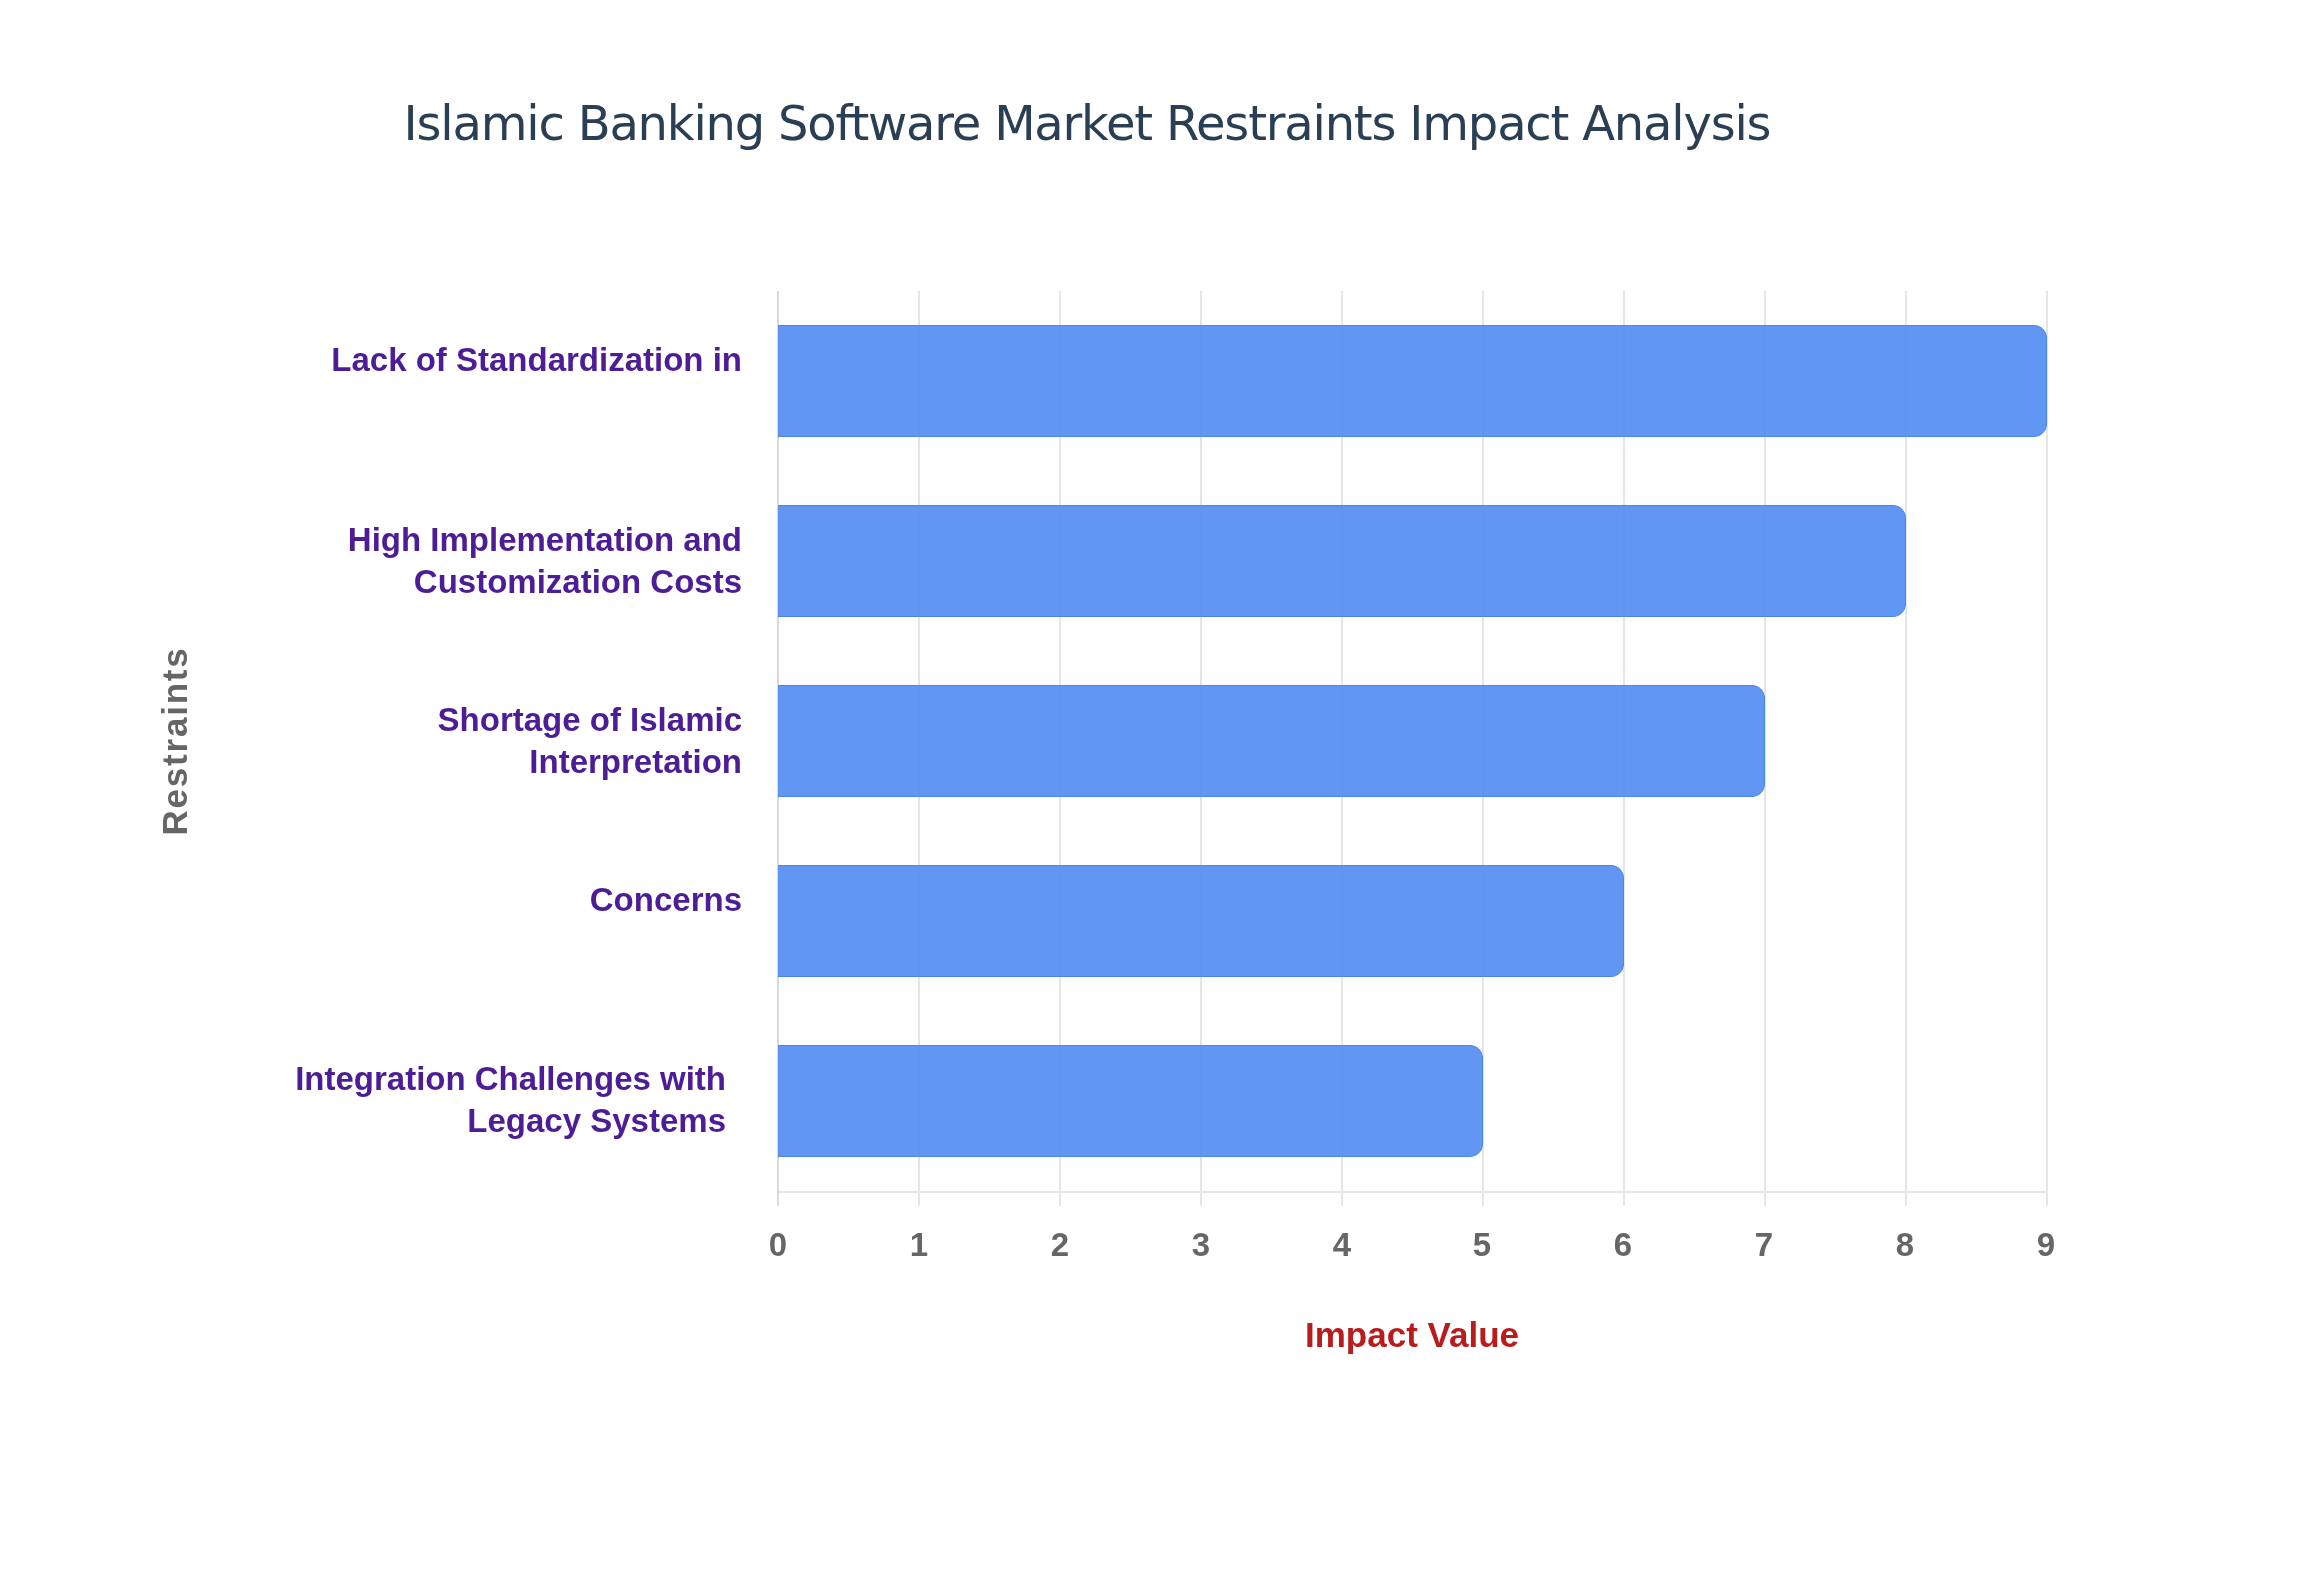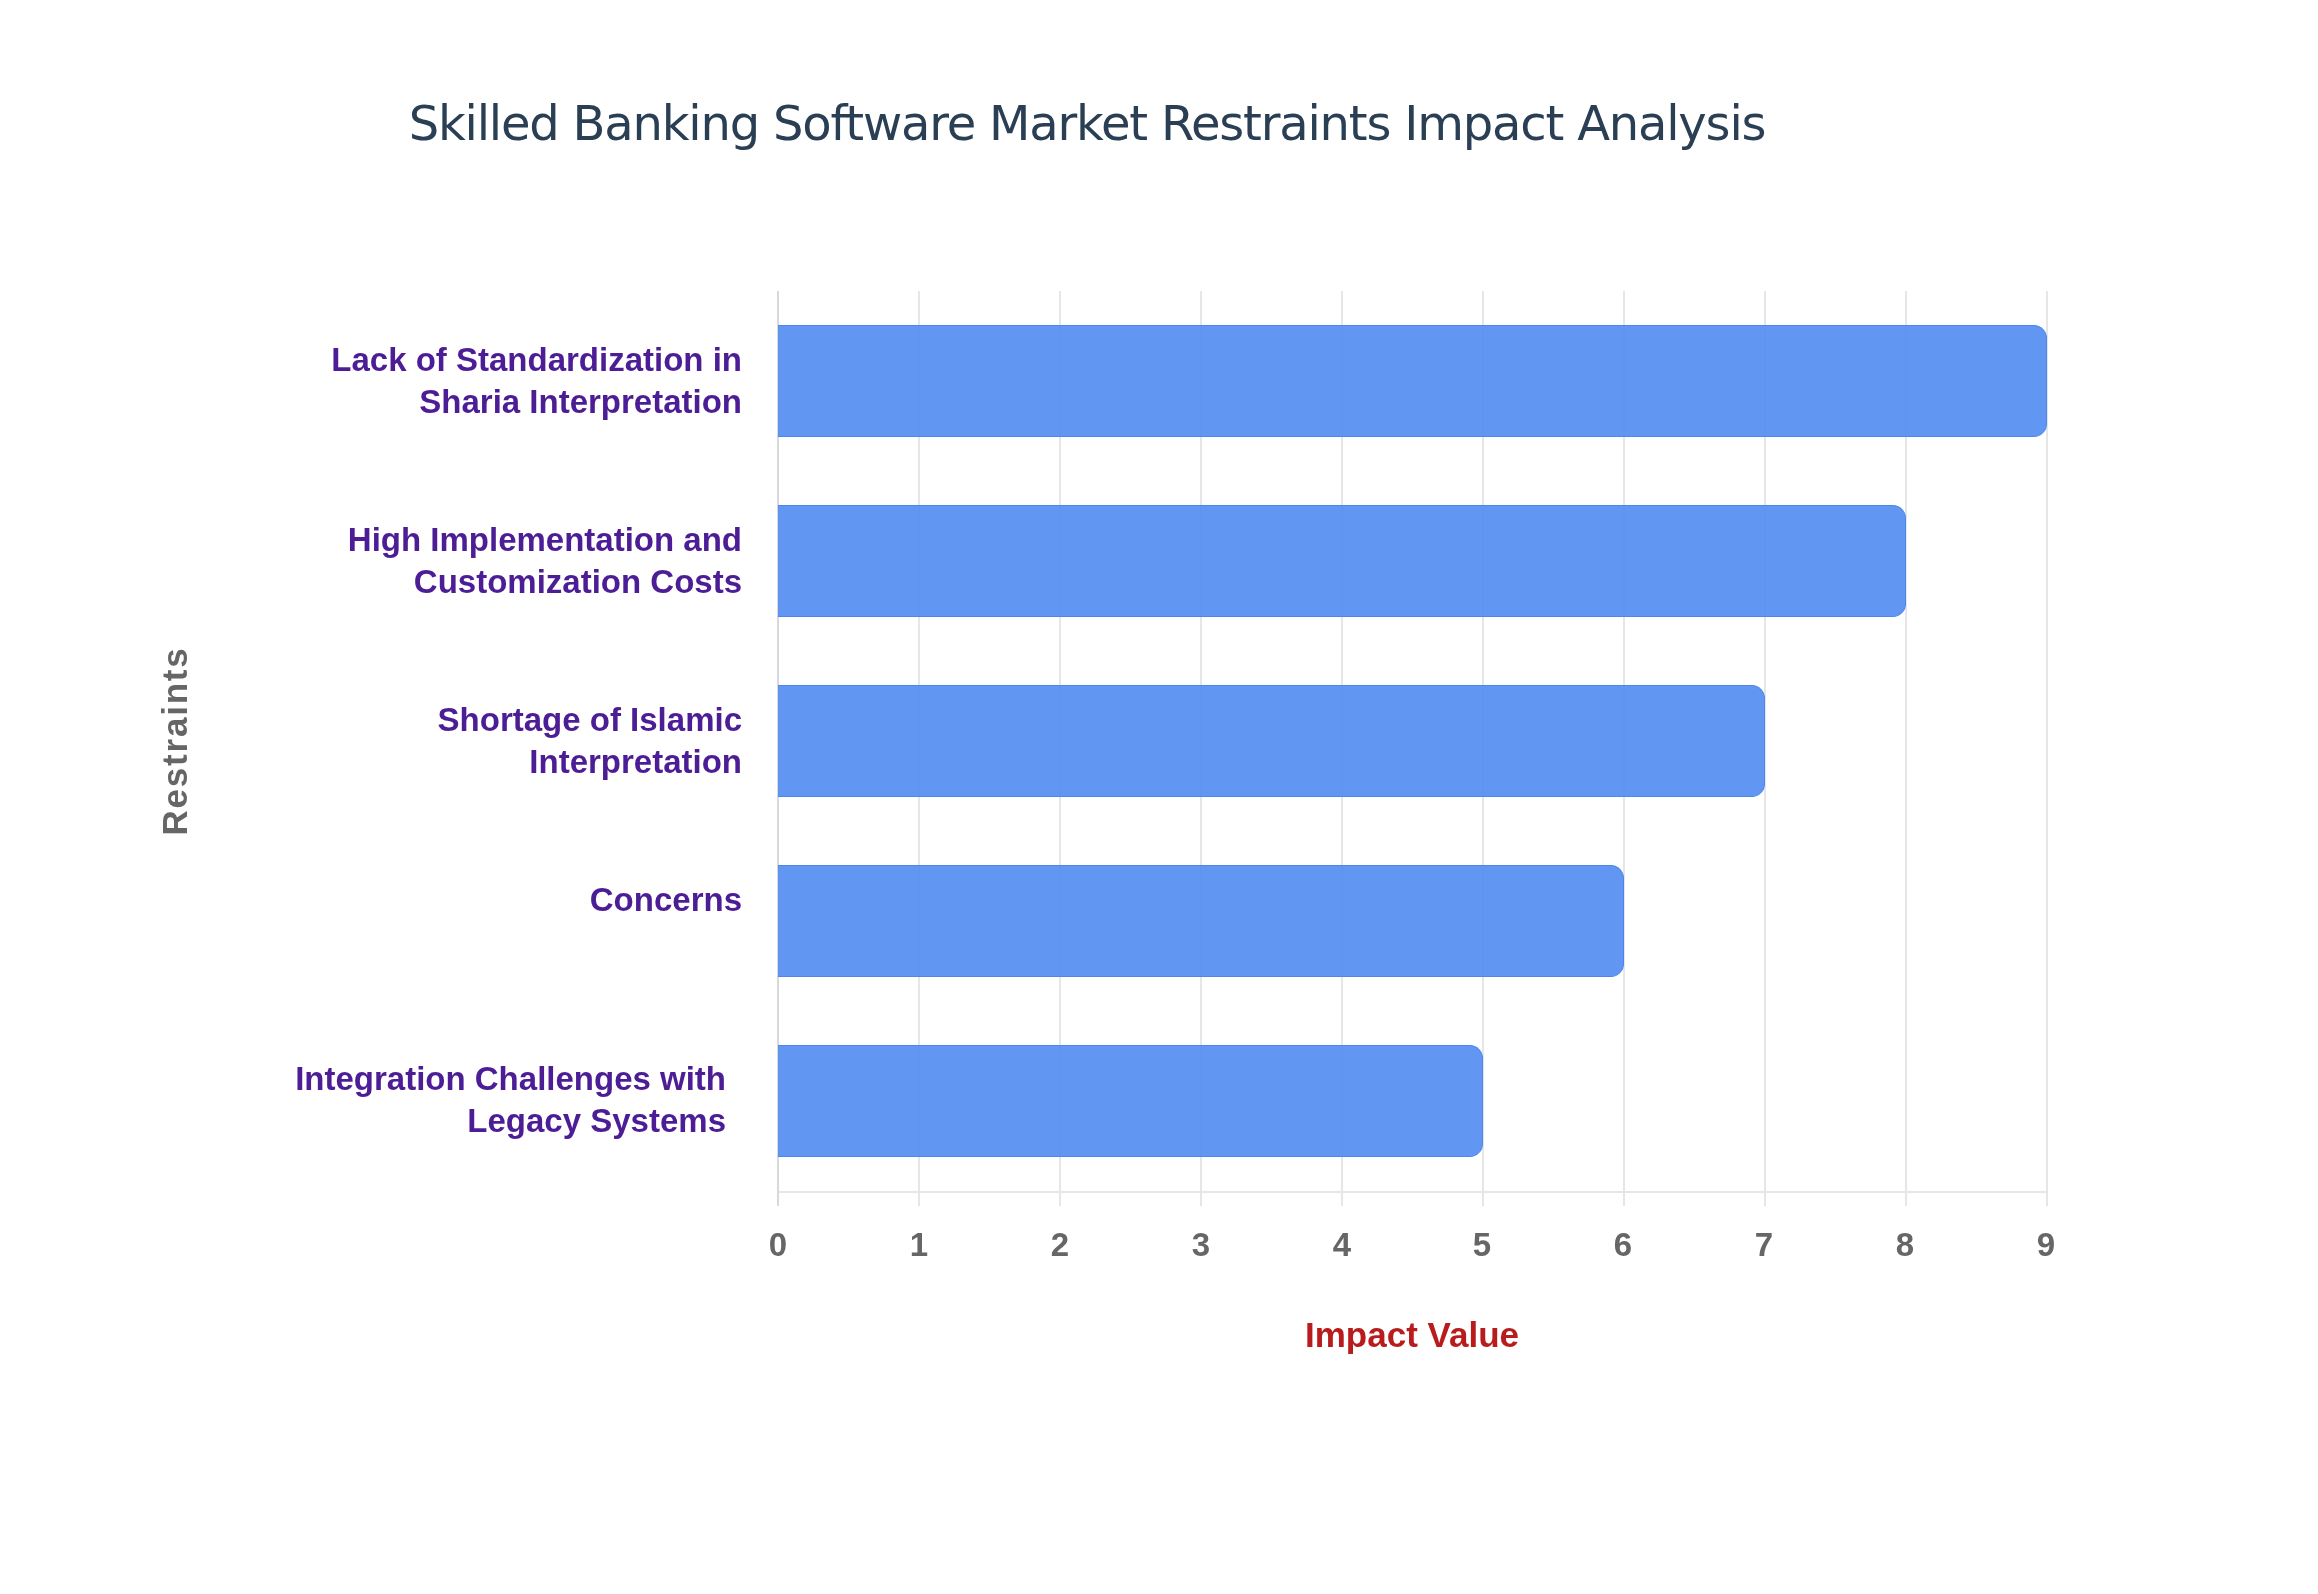--- a/index.html
+++ b/index.html
@@ -31,28 +31,27 @@
     font-weight: bold; font-size: 35px; color: #b91c1c;
   }
   .ytitle {
     position: absolute; left: 175px; top: 741px; transform: translate(-50%, -50%) rotate(-90deg);
     font-weight: bold; font-size: 35px; color: #666666; letter-spacing: 1.8px; white-space: nowrap;
   }
 </style>
 </head>
 <body>
 
-<div class="title">Skilled Banking Software Market Restraints Impact Analysis</div>
+<div class="title">Islamic Banking Software Market Restraints Impact Analysis</div>
 
 <div class="ytitle">Restraints</div>
 
 <div id="ylabels">
     <div class="ylabel" style="top: 339px; left: 78px; right: auto;">
       <span>Lack of Standardization in</span>
-      <span>Sharia Interpretation</span>
     </div>
     <div class="ylabel" style="top: 519px; left: 78px; right: auto; text-align: right;">
       <span>High Implementation and</span>
       <span>Customization Costs</span>
     </div>
     <div class="ylabel" style="top: 699px; left: 78px; right: auto;">
       <span>Shortage of Islamic</span>
       <span>Interpretation</span>
     </div>
     <div class="ylabel" style="top: 879px; left: 78px; right: auto;">

